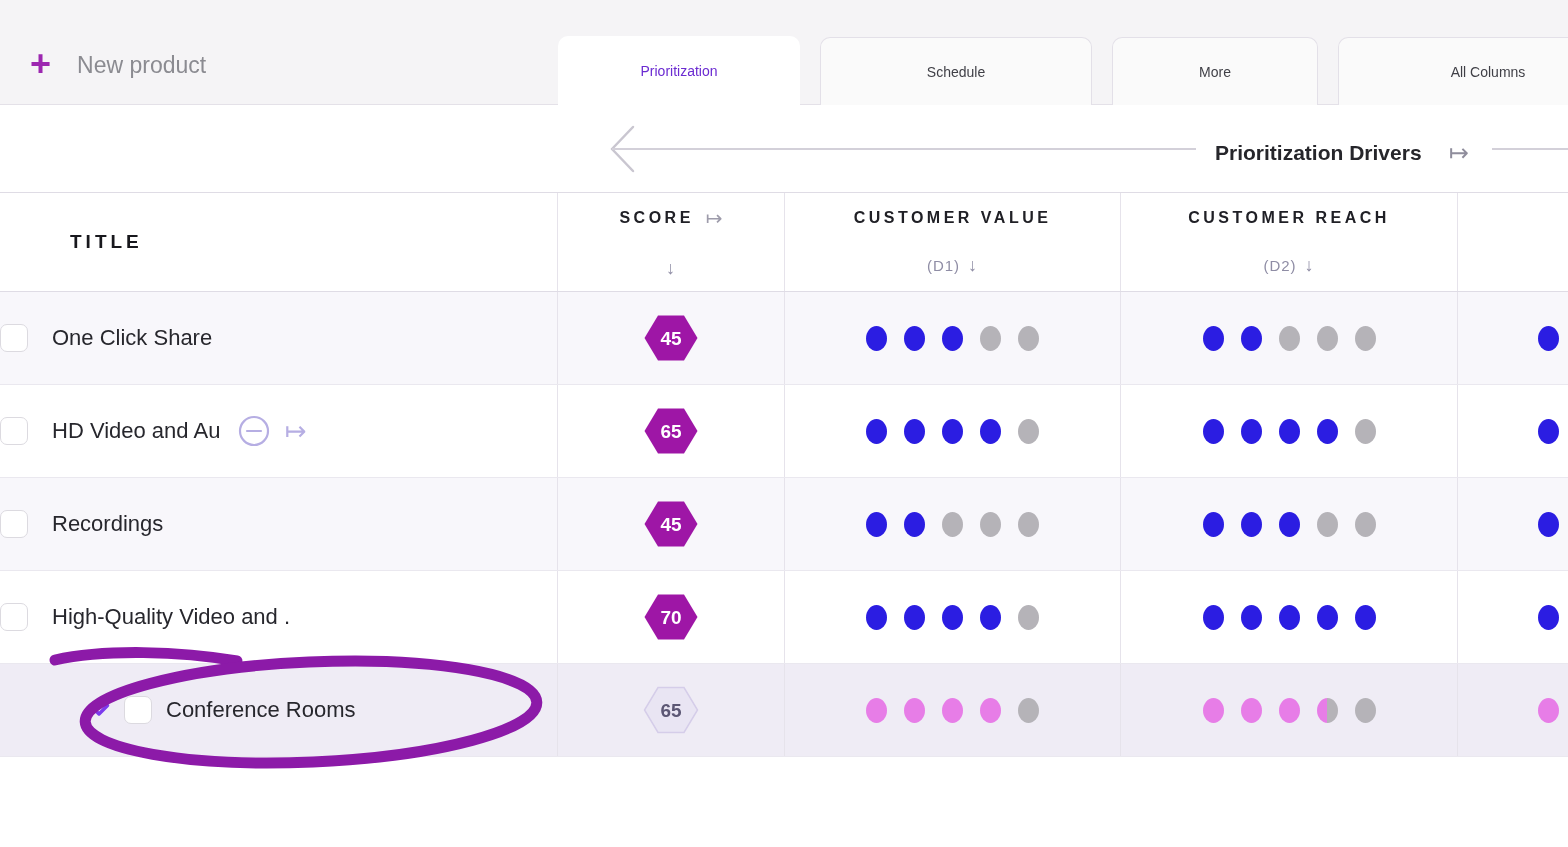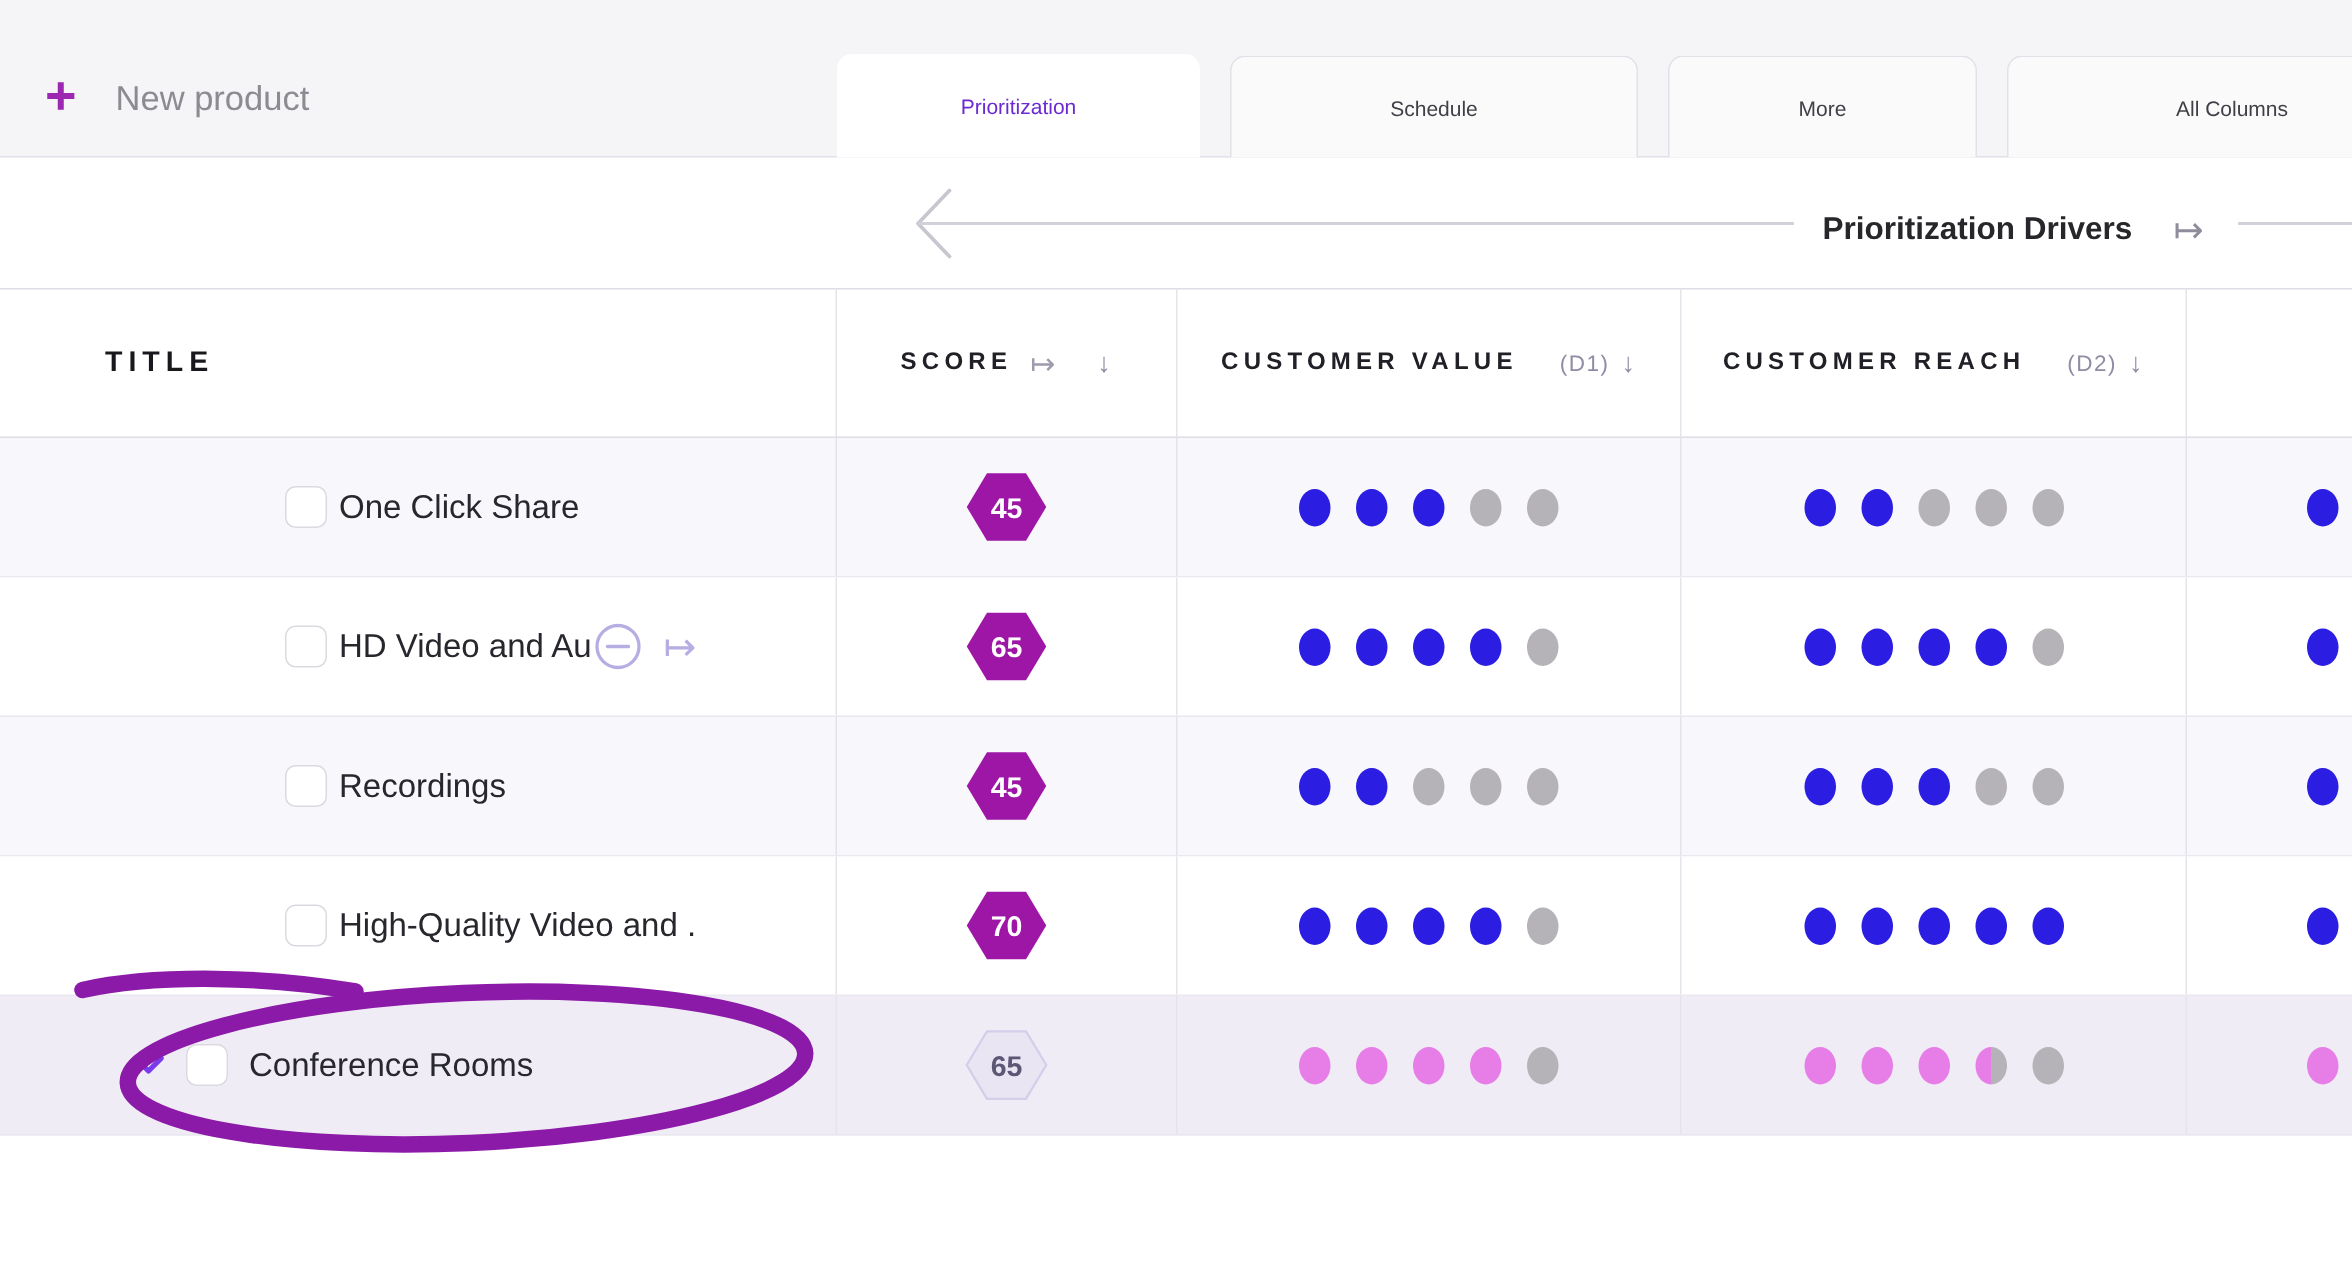--- a/index.html
+++ b/index.html
@@ -31,33 +31,33 @@
   .thead{position:absolute;top:192px;left:0;width:1568px;height:100px;background:#fff;display:flex;
          border-top:1px solid #dfdce5;border-bottom:1px solid #dfdce5;box-sizing:border-box;}
   .c{box-sizing:border-box;height:100%;}
   .c-title{width:557px;}
   .c-score{width:227px;border-left:1px solid #e6e3eb;}
   .c-value{width:336px;border-left:1px solid #e6e3eb;}
   .c-reach{width:337px;border-left:1px solid #e6e3eb;}
   .c-extra{flex:1;border-left:1px solid #e6e3eb;}
   .th-title{display:flex;align-items:center;padding-left:70px;font-size:19px;font-weight:bold;
             letter-spacing:4px;color:#18181d;}
-  .th-mid{display:flex;flex-direction:row;align-items:center;justify-content:center;gap:28px;}
+  .th-mid{display:flex;flex-direction:column;align-items:center;justify-content:center;gap:28px;}
   .th-line1{display:flex;align-items:center;gap:12px;font-size:16px;font-weight:bold;
             letter-spacing:3.5px;color:#202026;}
   .th-expand{font-size:20px;color:#9e9cab;letter-spacing:0;font-weight:normal;}
   .th-sub{display:flex;align-items:center;gap:8px;font-size:15px;color:#8f8da5;letter-spacing:1px;}
   .sort-down{font-size:18px;color:#8f8da5;}
 
   .rows{position:absolute;top:292px;left:0;width:1568px;}
   .row{display:flex;height:93px;border-bottom:1px solid #eae8ef;background:#fff;box-sizing:border-box;}
   .row.alt{background:#f8f7fb;}
   .row.group{background:#efecf5;}
   .cell{box-sizing:border-box;display:flex;align-items:center;}
-  .title-cell{width:557px;padding-left:190px;gap:8px;}
+  .title-cell{width:557px;gap:24px;}
   .title-cell.group-indent{padding-left:88px;gap:14px;}
   .score-cell{width:227px;border-left:1px solid #e6e3eb;justify-content:center;}
   .dots-cell{width:336px;border-left:1px solid #e6e3eb;justify-content:center;gap:17px;}
   .dots-cell.reach{width:337px;}
   .dots-cell.extra{flex:1;justify-content:flex-start;padding-left:80px;}
   .checkbox{width:28px;height:28px;background:#fff;border:1.5px solid #dcdae0;border-radius:7px;
             box-sizing:border-box;flex:none;cursor:pointer;}
   .row-title{font-size:22px;color:#27272d;cursor:pointer;white-space:nowrap;}
   .placeholder{font-size:24px;color:#9fa8bb;white-space:nowrap;}
   .caret{width:3px;height:34px;background:#15151a;flex:none;margin-right:4px;}

